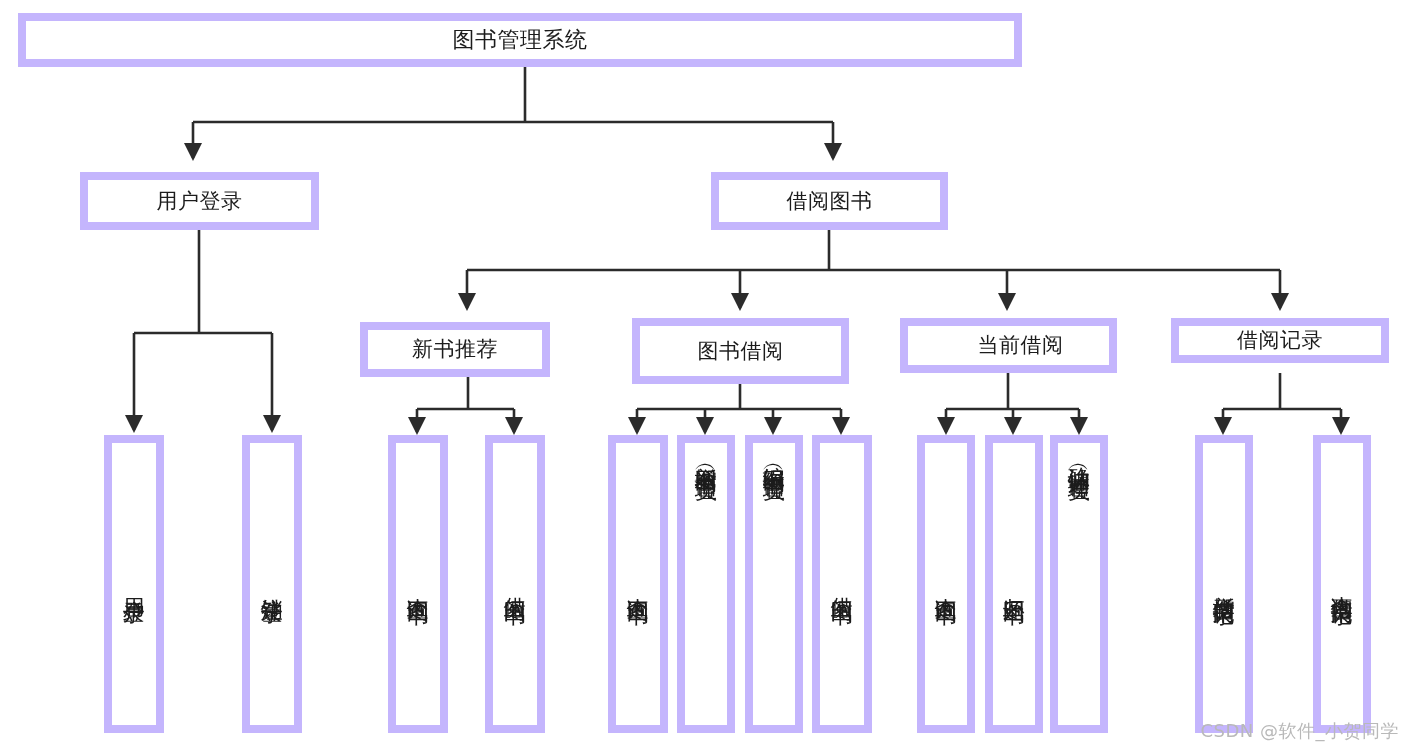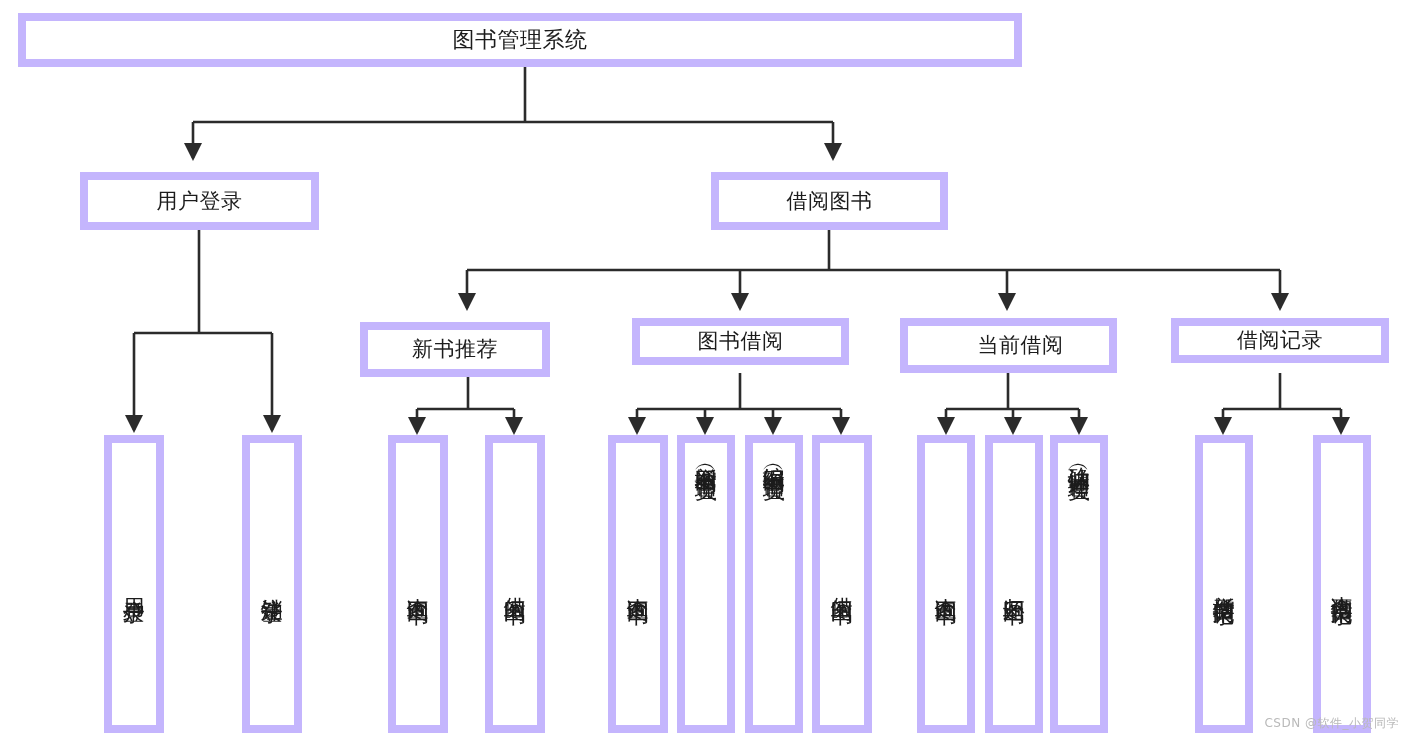--- a/index.html
+++ b/index.html
@@ -58,22 +58,22 @@
     padding-top: 6px;
   }
   .node.vertical.mid {
     align-items: center;
     padding-top: 0;
   }
   .node.root .label { font-size: 22px; }
   .watermark {
     position: absolute;
     right: 6px;
-    bottom: 15px;
-    font-size: 12px;
+    bottom: 4px;
+    font-size: 18px;
     color: #b9b9b9;
     letter-spacing: 0.5px;
     z-index: 3;
     white-space: nowrap;
     font-family: "DejaVu Sans", "Liberation Sans", sans-serif;
   }
 </style>
 </head>
 <body>
 
@@ -137,21 +137,21 @@
   <div class="node" style="left:80px; top:172px; width:239px; height:58px;">
     <span class="label">用户登录</span>
   </div>
   <div class="node" style="left:711px; top:172px; width:237px; height:58px;">
     <span class="label">借阅图书</span>
   </div>
 
   <div class="node" style="left:360px; top:322px; width:190px; height:55px;">
     <span class="label">新书推荐</span>
   </div>
-  <div class="node" style="left:632px; top:318px; width:217px; height:47px;">
+  <div class="node" style="left:632px; top:318px; width:217px; height:66px;">
     <span class="label">图书借阅</span>
   </div>
   <div class="node" style="left:900px; top:318px; width:217px; height:55px;padding-left:24px;">
     <span class="label">当前借阅</span>
   </div>
   <div class="node" style="left:1171px; top:318px; width:218px; height:45px;">
     <span class="label">借阅记录</span>
   </div>
 
   <div class="node vertical mid" style="left:104px; top:435px; width:60px; height:298px;">

